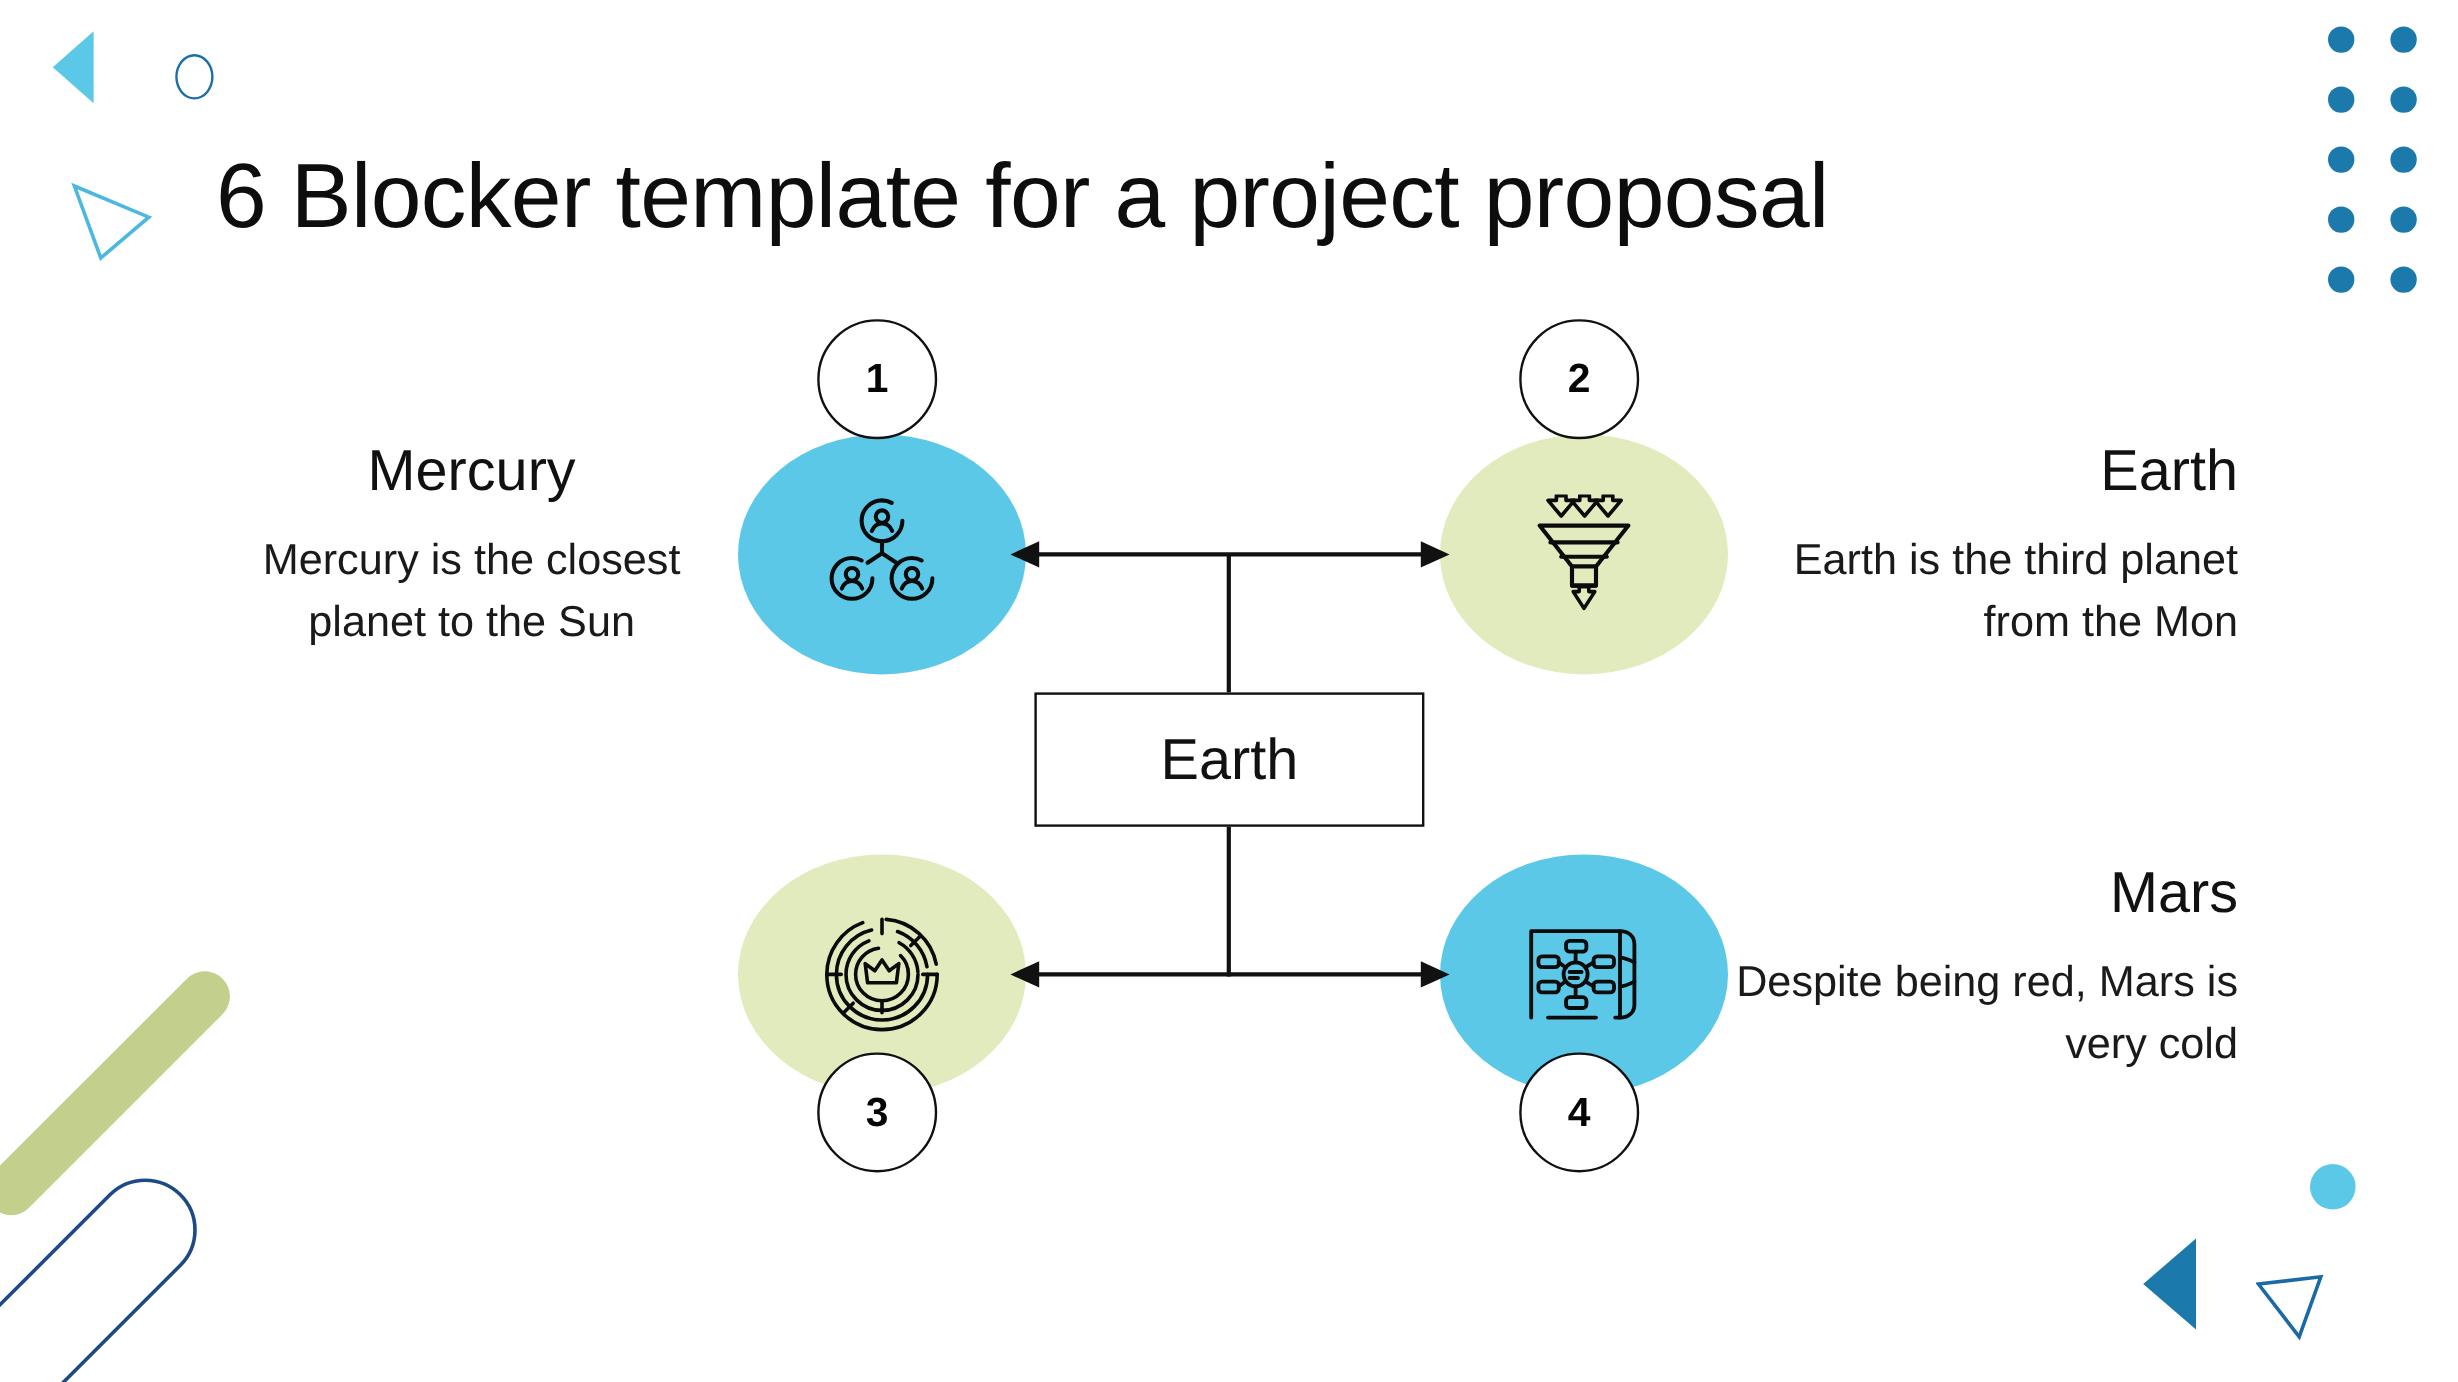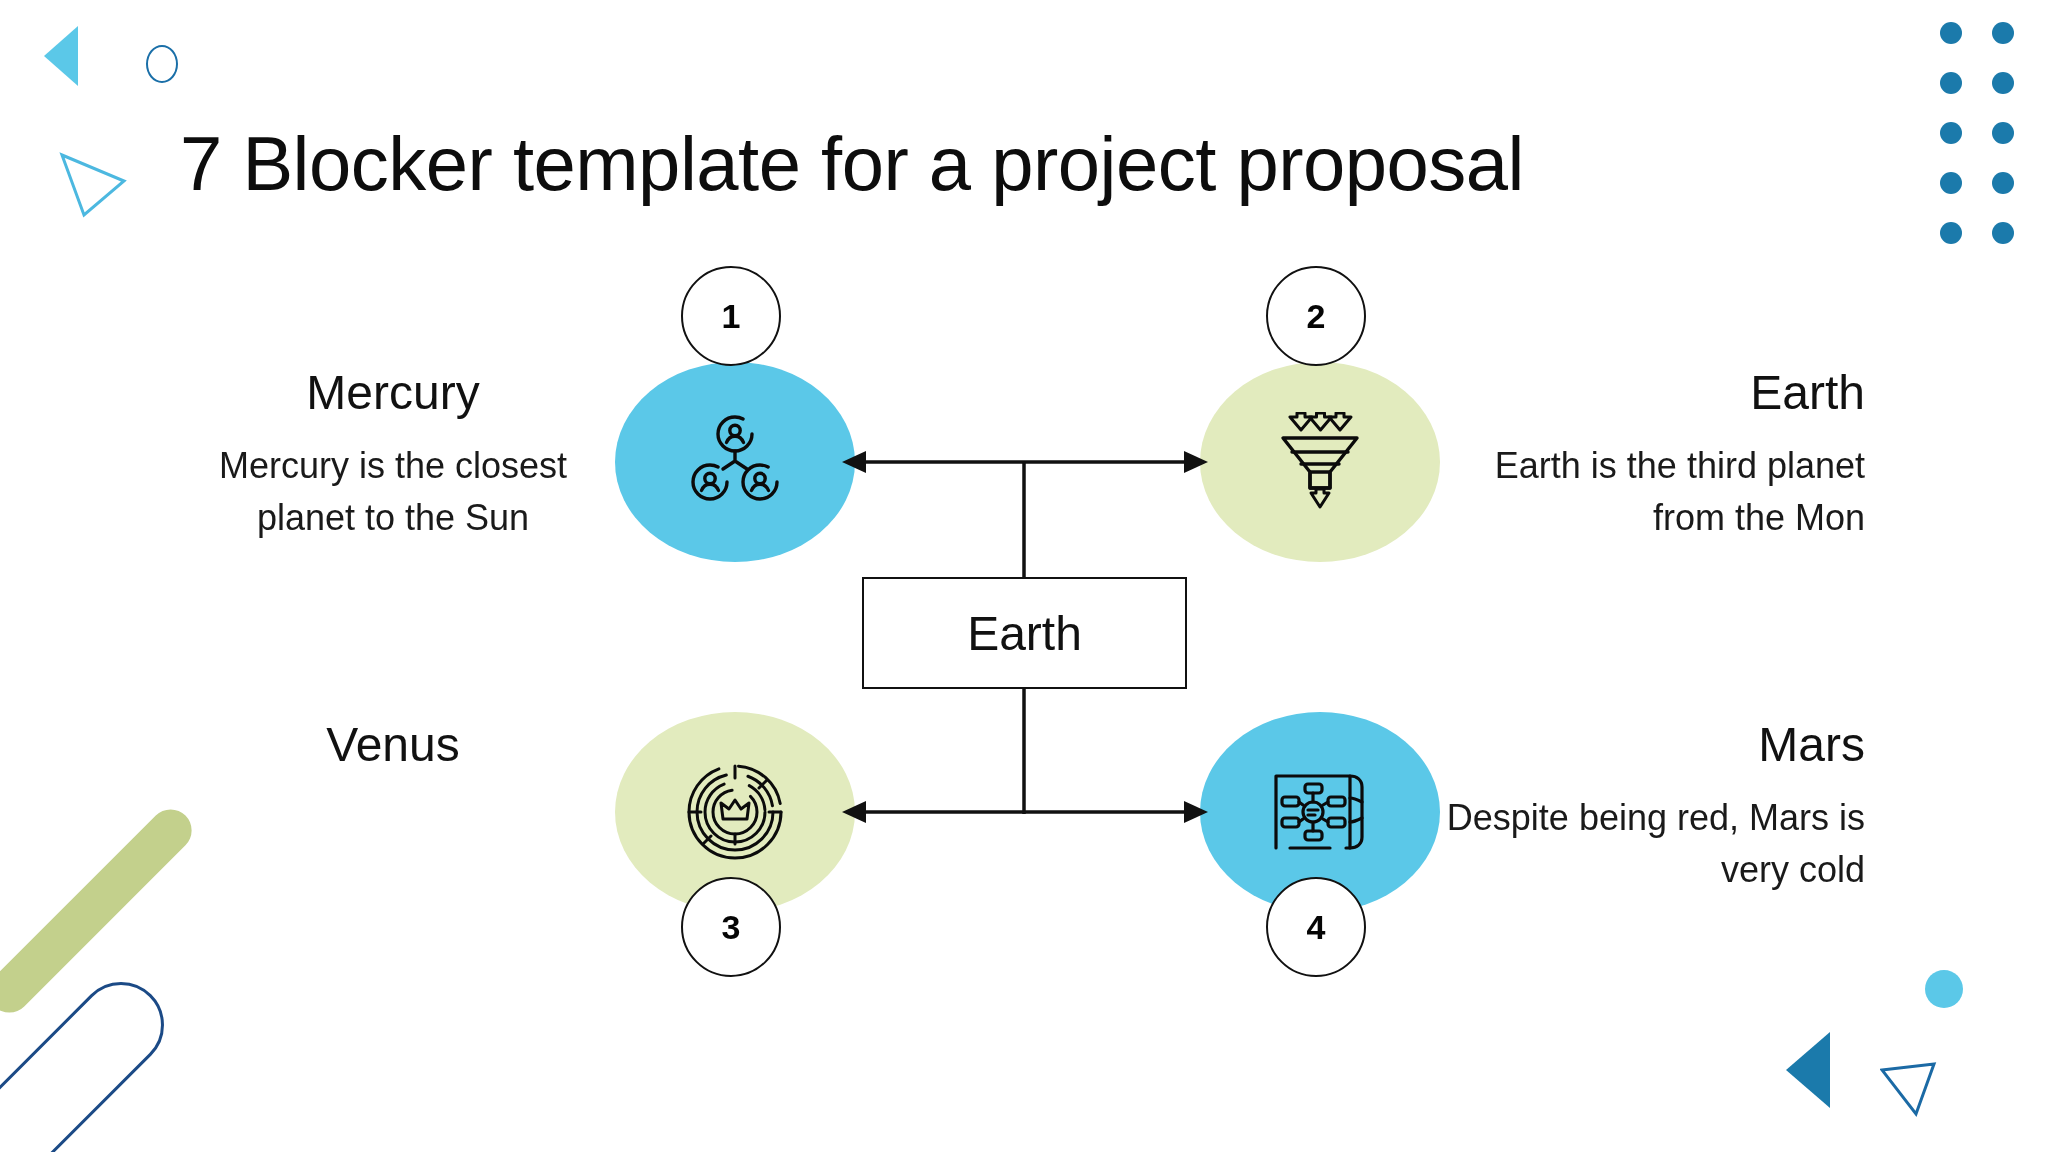--- a/index.html
+++ b/index.html
@@ -177,34 +177,33 @@
     <div class="dot" style="left:20px;  top:62px;"></div>
     <div class="dot" style="left:72px;  top:62px;"></div>
     <div class="dot" style="left:20px;  top:112px;"></div>
     <div class="dot" style="left:72px;  top:112px;"></div>
     <div class="dot" style="left:20px;  top:162px;"></div>
     <div class="dot" style="left:72px;  top:162px;"></div>
     <div class="dot" style="left:20px;  top:212px;"></div>
     <div class="dot" style="left:72px;  top:212px;"></div>
   </div>
 
-  <div id="page-title">7 Blocker template for a project proposal</div>
+  <div id="page-title">6 Blocker template for a project proposal</div>
 
   <div class="text-block align-left" id="block-mercury">
     <div class="planet-name">Mercury</div>
     <div class="planet-desc">Mercury is the closest planet to the Sun</div>
   </div>
 
   <div class="text-block align-right" id="block-earth">
     <div class="planet-name">Earth</div>
     <div class="planet-desc">Earth is the third planet from the Mon</div>
   </div>
 
   <div class="text-block align-left" id="block-venus">
-    <div class="planet-name">Venus</div>
   </div>
 
   <div class="text-block align-right" id="block-mars">
     <div class="planet-name">Mars</div>
     <div class="planet-desc">Despite being red, Mars is very cold</div>
   </div>
 
   <div id="diagram">
 
     <div class="connector" style="left:840px; top:440px;">

